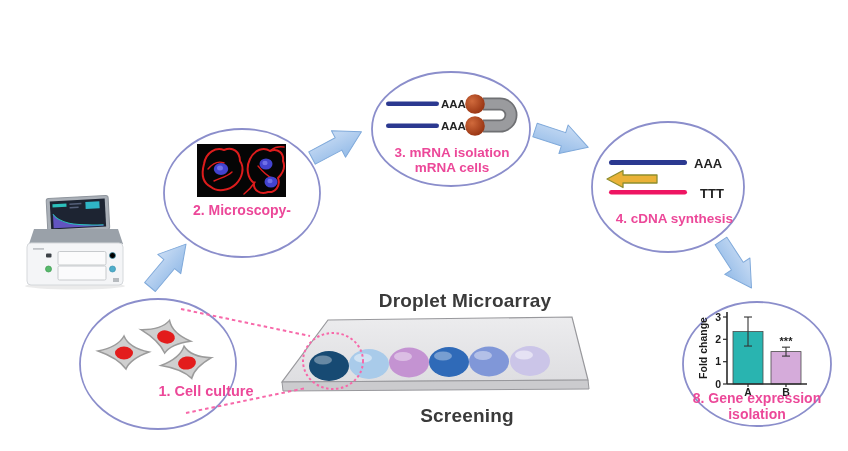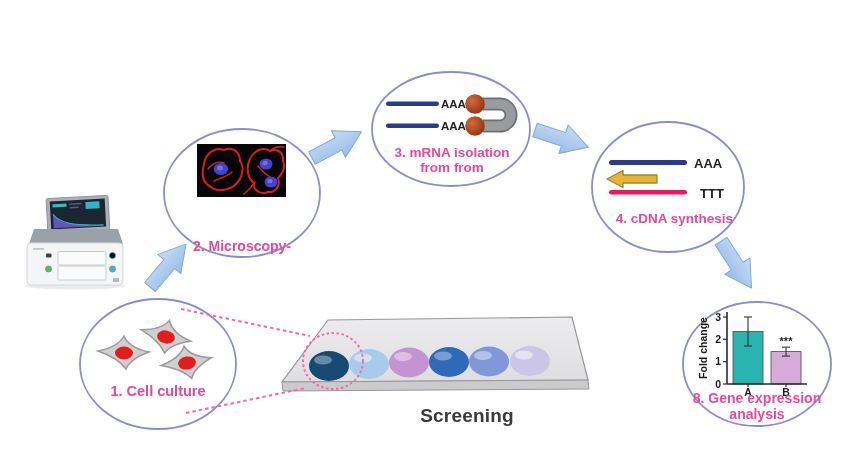--- a/index.html
+++ b/index.html
@@ -175,34 +175,35 @@
     </g>
     <g font-size="10.5" font-weight="bold" fill="#1c1c1c" text-anchor="middle">
       <text x="748" y="396">A</text>
       <text x="786" y="396">B</text>
       <text x="786" y="345" font-size="11">***</text>
     </g>
     <text x="707" y="348" font-size="10.5" font-weight="bold" fill="#1c1c1c" text-anchor="middle" transform="rotate(-90 707 348)">Fold change</text>
   </g>
 </svg>
 
-<div class="lbl" style="left:88px;top:383px;width:140px;font-size:14.5px;">1. Cell culture</div>
-
-<div class="lbl" style="left:172px;top:203px;width:140px;font-size:14px;margin-top:36px;">
+<div class="lbl" style="left:88px;top:383px;width:140px;font-size:14.5px;padding-left:48px;">1. Cell culture</div>
+
+<div class="lbl" style="left:172px;top:203px;width:140px;font-size:14px;">
   <span>2. Microscopy-</span><br>
 </div>
 
 <div class="lbl" style="left:372px;top:145px;width:160px;font-size:13.5px;">
   <span>3. mRNA isolation</span><br>
-  <span>from from</span>
+  <span>mRNA cells</span>
 </div>
 
 <div class="lbl" style="left:593px;top:211px;width:140px;font-size:13.5px;text-align:right;">4. cDNA synthesis</div>
 
 <div class="lbl" style="left:677px;top:391px;width:160px;font-size:14px;">
   <span>8. Gene expression</span><br>
-  <span>analysis</span>
-</div>
-
+  <span>isolation</span>
+</div>
+
+<div class="lbl big" style="left:345px;top:290px;width:240px;font-size:19px;">Droplet Microarray</div>
 
 <div class="lbl big" style="left:367px;top:405px;width:200px;font-size:19px;">Screening</div>
 
 </div>
 
 </body></html>

